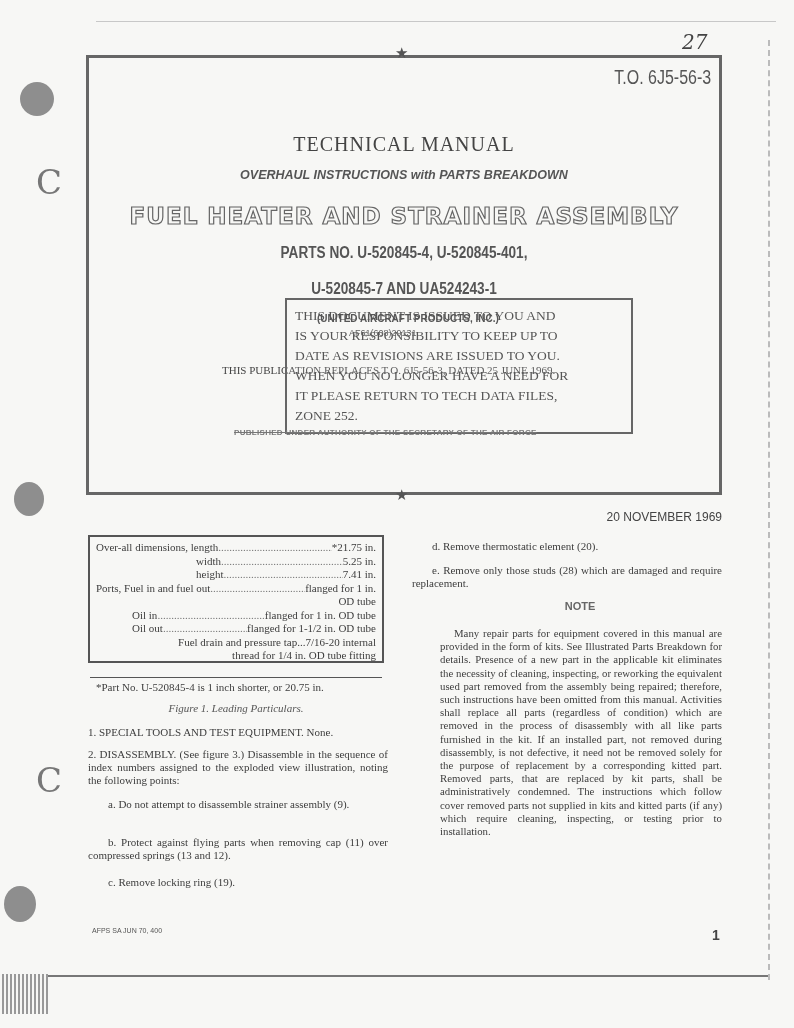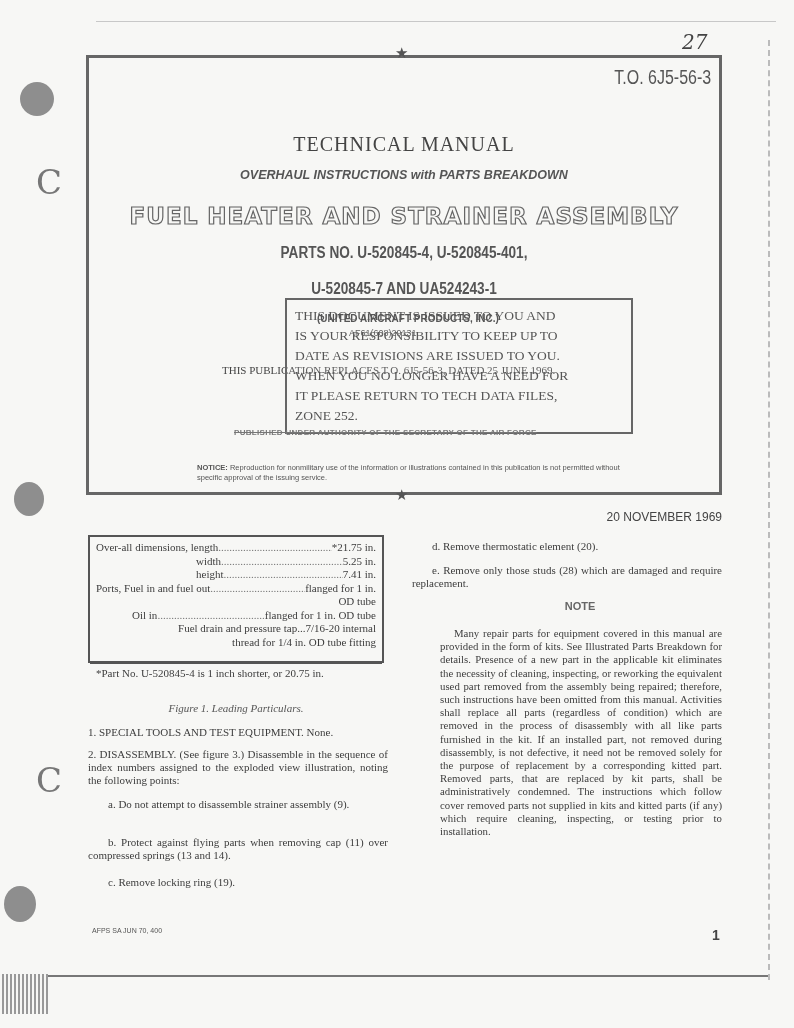--- a/index.html
+++ b/index.html
@@ -96,24 +96,20 @@
     <div class="stamp-line">THIS DOCUMENT IS ISSUED TO YOU AND</div>
     <div class="stamp-line">IS YOUR RESPONSIBILITY TO KEEP UP TO</div>
     <div class="stamp-line">DATE AS REVISIONS ARE ISSUED TO YOU.</div>
     <div class="stamp-line">WHEN YOU NO LONGER HAVE A NEED FOR</div>
     <div class="stamp-line">IT PLEASE RETURN TO TECH DATA FILES,</div>
     <div class="stamp-line">ZONE 252.</div>
   </div>
   <div class="stamp-overlay1">(UNITED AIRCRAFT PRODUCTS, INC.)</div>
   <div class="stamp-overlay2">AF61(608)29131</div>
   <div class="published">PUBLISHED UNDER AUTHORITY OF THE SECRETARY OF THE AIR FORCE</div>
-  <div class="notice">
-    <b>NOTICE:</b>
-    <span>Reproduction for nonmilitary use of the information or illustrations contained in this publication is not permitted without specific approval of the issuing service.</span>
-  </div>
 </div>
 
 <div class="date">20 NOVEMBER 1969</div>
 
 <div class="spec-box">
   <div class="spec-row">
     <span class="lbl">Over-all dimensions, length</span>
       <span class="dots"></span>
       <span class="val">*21.75 in.</span>
   </div>
@@ -131,30 +127,35 @@
     <span class="lbl">Ports, Fuel in and fuel out</span>
       <span class="dots"></span>
       <span class="val">flanged for 1 in.</span>
   </div>
   <div class="spec-right">OD tube</div>
   <div class="spec-row" style="padding-left:36px;">
     <span class="lbl">Oil in</span>
       <span class="dots"></span>
       <span class="val">flanged for 1 in.  OD tube</span>
   </div>
+  <div class="spec-row" style="padding-left:36px;">
+    <span class="lbl">Oil out</span>
+      <span class="dots"></span>
+      <span class="val">flanged for 1-1/2 in.  OD tube</span>
+  </div>
   <div class="spec-right">Fuel drain and pressure tap...7/16-20 internal</div>
   <div class="spec-right">thread for 1/4 in. OD tube fitting</div>
   <div class="spec-foot">*Part No. U-520845-4 is 1 inch shorter, or 20.75 in.</div>
 </div>
 <div class="fig-caption">Figure 1.  Leading Particulars.</div>
 
 <div class="lcol" style="top:726px;">1.  SPECIAL TOOLS AND TEST EQUIPMENT.  None.</div>
 <div class="lcol" style="top:748px;">2.  DISASSEMBLY. (See figure 3.)  Disassemble in the sequence of index numbers assigned to the exploded view illustration, noting the following points:</div>
 <div class="lcol indent" style="top:798px;">a.  Do not attempt to disassemble strainer assembly (9).</div>
-<div class="lcol indent" style="top:836px;">b.  Protect against flying parts when removing cap (11) over compressed springs (13 and 14).</div>
+<div class="lcol indent" style="top:836px;">b.  Protect against flying parts when removing cap (11) over compressed springs (13 and 12).</div>
 <div class="lcol indent" style="top:876px;">c.  Remove locking ring (19).</div>
 
 <div class="rcol indent" style="top:540px;">d.  Remove thermostatic element (20).</div>
 <div class="rcol indent" style="top:564px;">e.  Remove only those studs (28) which are damaged and require replacement.</div>
 <div class="note-heading">NOTE</div>
 <div class="note-body">Many repair parts for equipment covered in this manual are provided in the form of kits. See Illustrated Parts Breakdown for details. Presence of a new part in the applicable kit eliminates the necessity of cleaning, inspecting, or reworking the equivalent used part removed from the assembly being repaired; therefore, such instructions have been omitted from this manual. Activities shall replace all parts (regardless of condition) which are removed in the process of disassembly with all like parts furnished in the kit. If an installed part, not removed during disassembly, is not defective, it need not be removed solely for the purpose of replacement by a corresponding kitted part. Removed parts, that are replaced by kit parts, shall be administratively condemned. The instructions which follow cover removed parts not supplied in kits and kitted parts (if any) which require cleaning, inspecting, or testing prior to installation.</div>
 
 <div class="footer-code">AFPS SA JUN 70, 400</div>
 <div class="page-num">1</div>
 <div class="bottom-line"></div>

